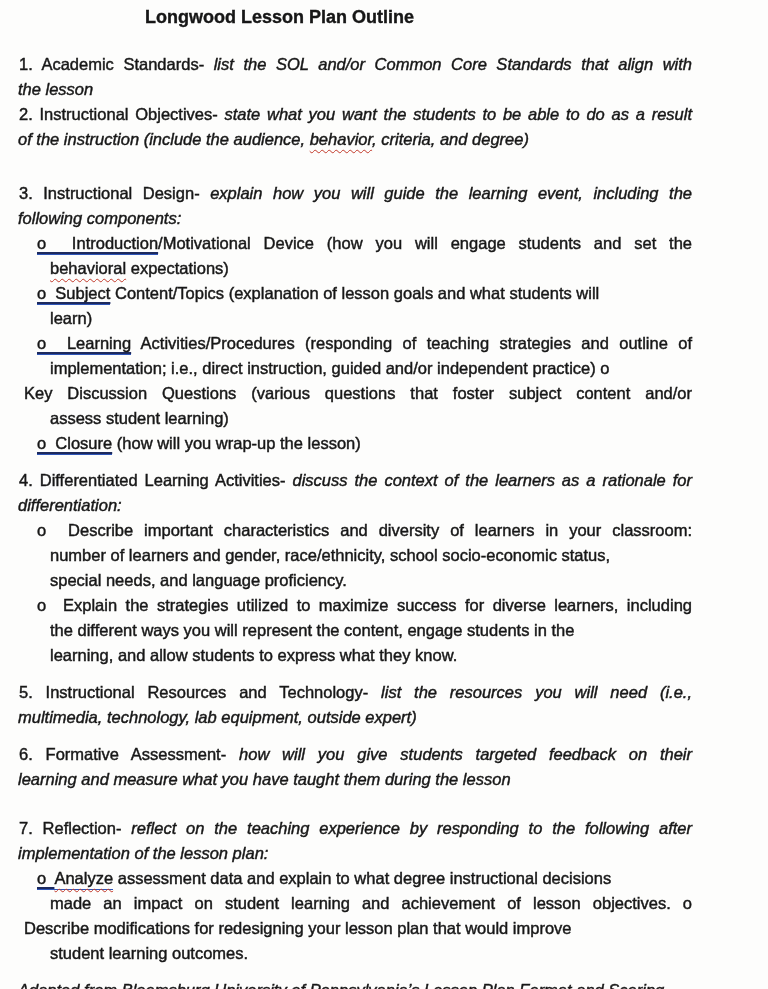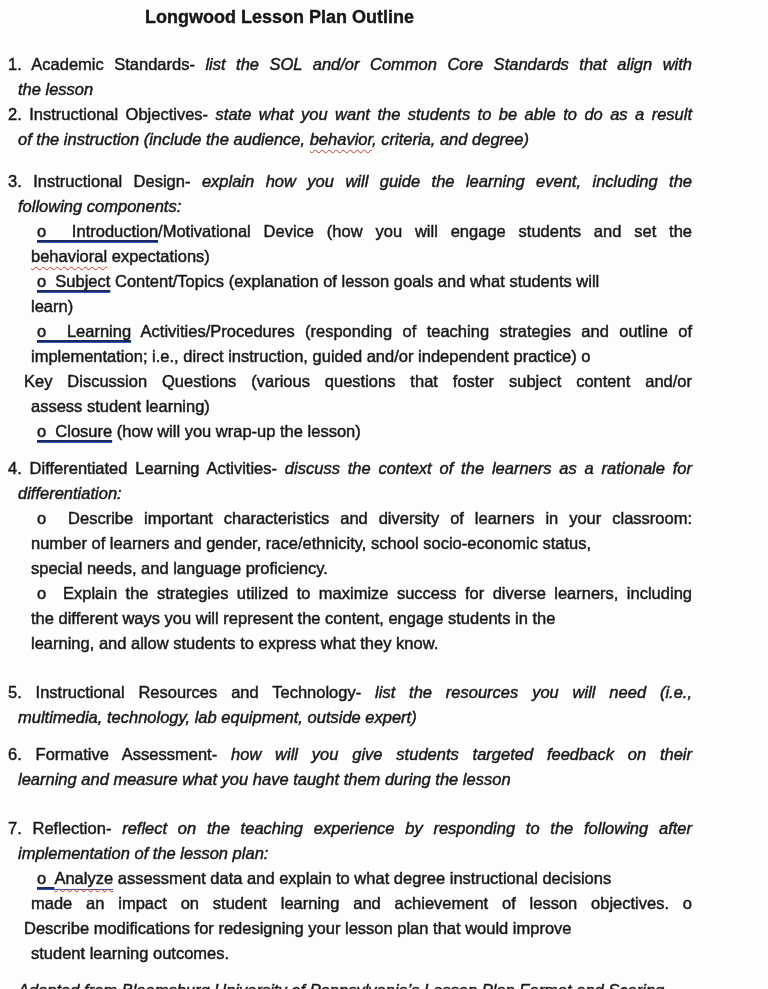--- a/index.html
+++ b/index.html
@@ -27,24 +27,24 @@
     padding-right: 16px;
     -webkit-text-stroke: 0.45px #1a1a1a;
     white-space: nowrap;
   }
   .line.j {
     white-space: normal;
     text-align: justify;
     text-align-last: justify;
   }
   .k-title   { padding-left: 145px; font-size: 18px; font-weight: bold; -webkit-text-stroke: 0.35px #111; }
-  .k-num     { padding-left: 8px;  }
+  .k-num     { padding-left: 19px;  }
   .k-wrap    { padding-left: 18px; }
   .k-sub     { padding-left: 37px; }
-  .k-subwrap { padding-left: 31px; }
+  .k-subwrap { padding-left: 50px; }
   .k-keyline { padding-left: 24px; }
   .k-footer  { padding-left: 18px; }
   .seg.i { font-style: italic; }
   .seg.b { font-weight: bold; }
   .seg.u {
     text-decoration: underline;
     text-decoration-color: var(--grammar-dark, #1d2a5e);
     text-decoration-thickness: 1.8px;
     text-underline-offset: 3px;
     border-bottom: 1.7px solid var(--grammar-blue, #2e55b8);
@@ -60,40 +60,40 @@
 </style>
 </head>
 <body style="background: rgb(253, 253, 252); color: rgb(23, 23, 23);">
 
 <div id="page">
     <div class="line k-title"><span class="seg b">Longwood Lesson Plan Outline</span></div>
     <div class="line k-num j" style="margin-top: 22px;"><span class="seg">1. Academic Standards- </span><span class="seg i">list the SOL and/or Common Core Standards that align with</span></div>
     <div class="line k-wrap"><span class="seg i">the lesson</span></div>
     <div class="line k-num j" style="margin-top: 0;"><span class="seg">2. Instructional Objectives- </span><span class="seg i">state what you want the students to be able to do as a result</span></div>
     <div class="line k-wrap"><span class="seg i">of the instruction (include the audience, </span><span class="seg i sq">behavior</span><span class="seg i">, criteria, and degree)</span></div>
-    <div class="line k-num j" style="margin-top: 17px;"><span class="seg">3. Instructional Design- </span><span class="seg i">explain how you will guide the learning event, including the</span></div>
+    <div class="line k-num j" style="margin-top: 29px;"><span class="seg">3. Instructional Design- </span><span class="seg i">explain how you will guide the learning event, including the</span></div>
     <div class="line k-wrap"><span class="seg i">following components:</span></div>
     <div class="line k-sub j"><span class="seg u">o&nbsp; Introduction</span><span class="seg">/Motivational Device (how you will engage students and set the</span></div>
     <div class="line k-subwrap"><span class="seg sq">behavioral</span><span class="seg"> expectations)</span></div>
     <div class="line k-sub"><span class="seg u">o&nbsp; Subject</span><span class="seg"> Content/Topics (explanation of lesson goals and what students will</span></div>
     <div class="line k-subwrap"><span class="seg">learn)</span></div>
     <div class="line k-sub j"><span class="seg u">o&nbsp; Learning</span><span class="seg"> Activities/Procedures (responding of teaching strategies and outline of</span></div>
     <div class="line k-subwrap"><span class="seg">implementation; i.e., direct instruction, guided and/or independent practice) o</span></div>
     <div class="line k-keyline j"><span class="seg">Key Discussion Questions (various questions that foster subject content and/or</span></div>
     <div class="line k-subwrap"><span class="seg">assess student learning)</span></div>
     <div class="line k-sub"><span class="seg u">o&nbsp; Closure</span><span class="seg"> (how will you wrap-up the lesson)</span></div>
     <div class="line k-num j" style="margin-top: 12px;"><span class="seg">4. Differentiated Learning Activities- </span><span class="seg i">discuss the context of the learners as a rationale for</span></div>
     <div class="line k-wrap"><span class="seg i">differentiation:</span></div>
     <div class="line k-sub j"><span class="seg">o&nbsp; Describe important characteristics and diversity of learners in your classroom:</span></div>
     <div class="line k-subwrap"><span class="seg">number of learners and gender, race/ethnicity, school socio-economic status,</span></div>
     <div class="line k-subwrap"><span class="seg">special needs, and language proficiency.</span></div>
     <div class="line k-sub j"><span class="seg">o&nbsp; Explain the strategies utilized to maximize success for diverse learners, including</span></div>
     <div class="line k-subwrap"><span class="seg">the different ways you will represent the content, engage students in the</span></div>
     <div class="line k-subwrap"><span class="seg">learning, and allow students to express what they know.</span></div>
-    <div class="line k-num j" style="margin-top: 24px;"><span class="seg">5. Instructional Resources and Technology- </span><span class="seg i">list the resources you will need (i.e.,</span></div>
+    <div class="line k-num j" style="margin-top: 12px;"><span class="seg">5. Instructional Resources and Technology- </span><span class="seg i">list the resources you will need (i.e.,</span></div>
     <div class="line k-wrap"><span class="seg i">multimedia, technology, lab equipment, outside expert)</span></div>
     <div class="line k-num j" style="margin-top: 12px;"><span class="seg">6. Formative Assessment- </span><span class="seg i">how will you give students targeted feedback on their</span></div>
     <div class="line k-wrap"><span class="seg i">learning and measure what you have taught them during the lesson</span></div>
     <div class="line k-num j" style="margin-top: 24px;"><span class="seg">7. Reflection- </span><span class="seg i">reflect on the teaching experience by responding to the following after</span></div>
     <div class="line k-wrap"><span class="seg i">implementation of the lesson plan:</span></div>
     <div class="line k-sub"><span class="seg u">o&nbsp; </span><span class="seg u sq">Analyze</span><span class="seg"> assessment data and explain to what degree instructional decisions</span></div>
     <div class="line k-subwrap j"><span class="seg">made an impact on student learning and achievement of lesson objectives. o</span></div>
     <div class="line k-keyline"><span class="seg">Describe modifications for redesigning your lesson plan that would improve</span></div>
     <div class="line k-subwrap"><span class="seg">student learning outcomes.</span></div>
     <div class="line k-footer" style="margin-top: 12px; text-decoration: underline;"><span class="seg i">Adapted from Bloomsburg University of Pennsylvania’s Lesson Plan Format and Scoring</span></div>

